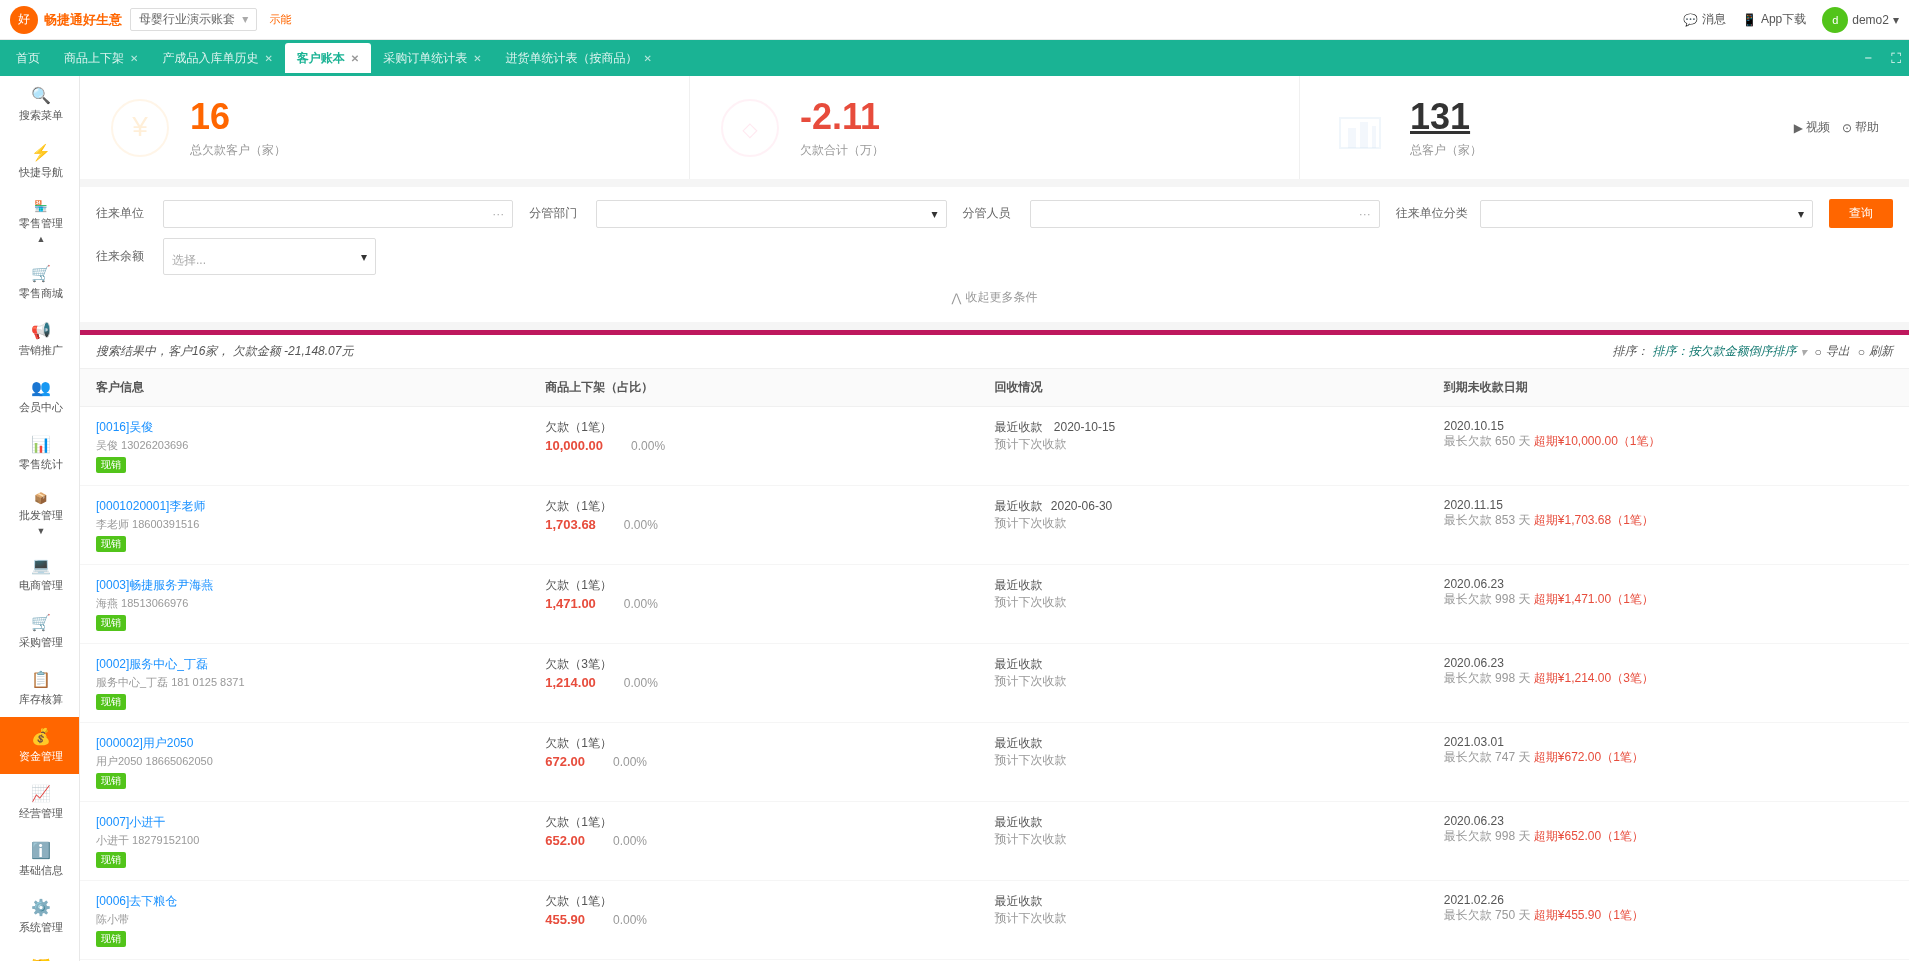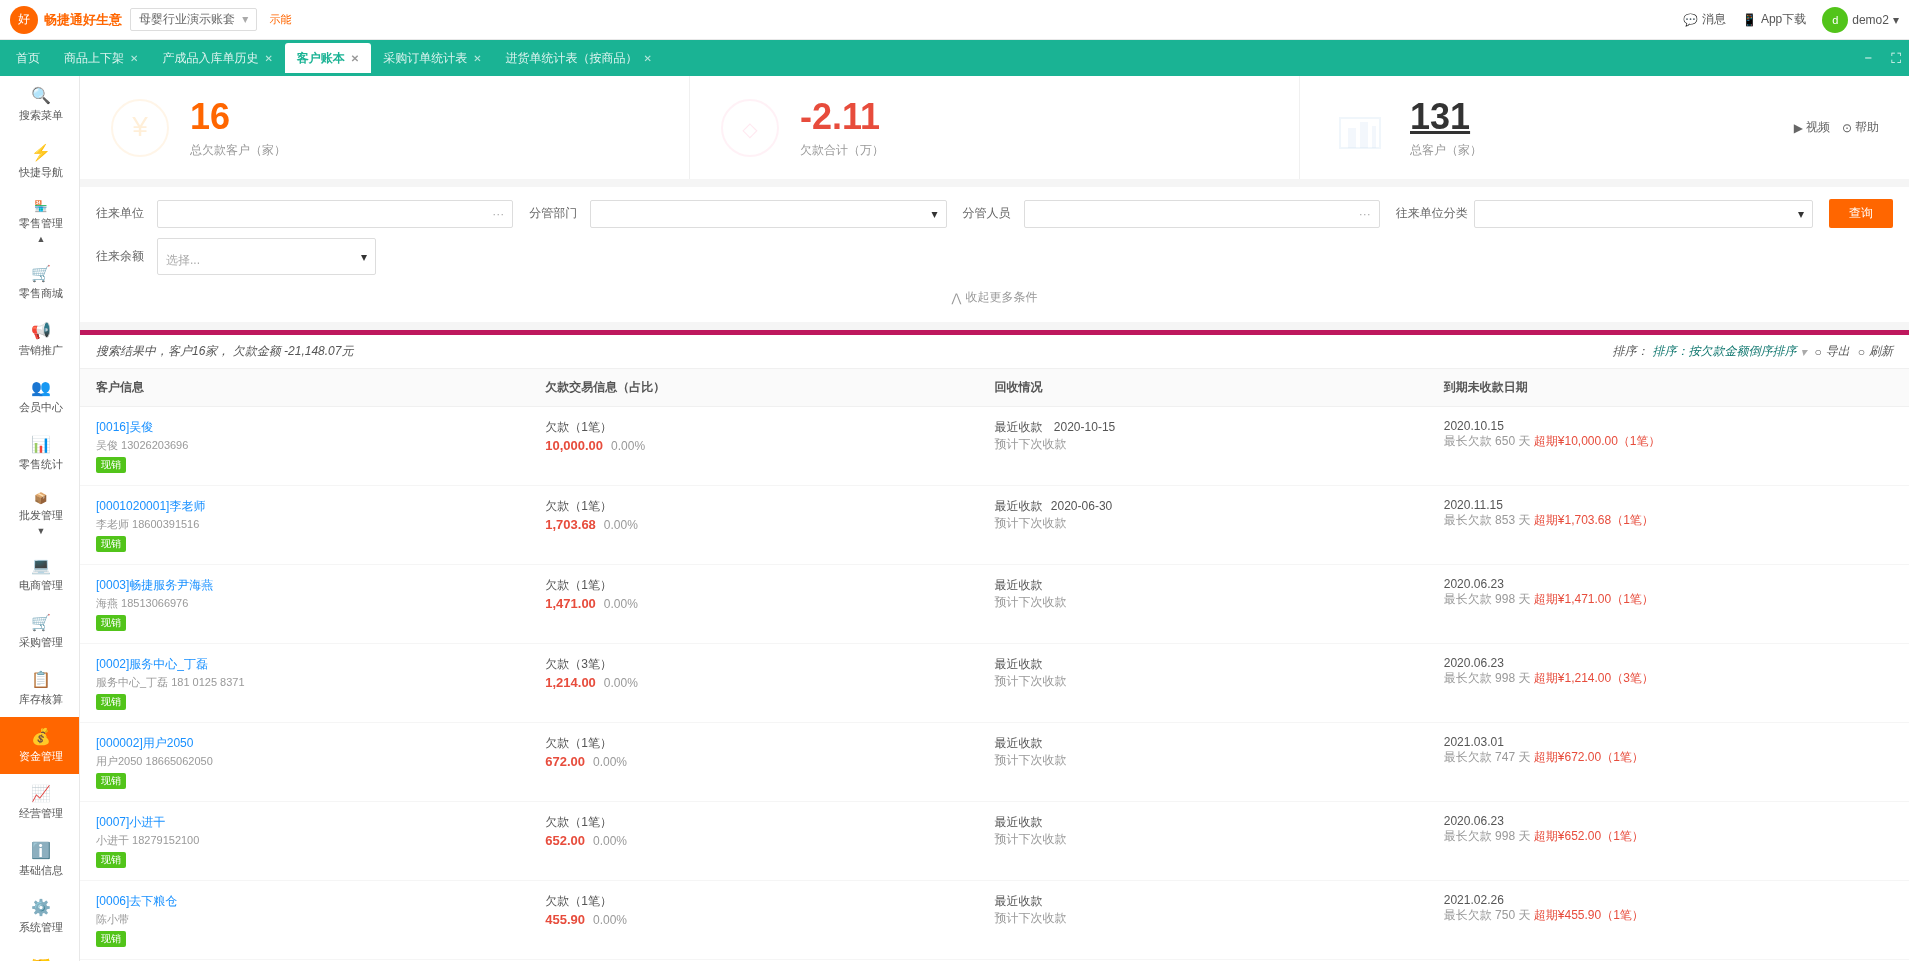--- a/index.html
+++ b/index.html
@@ -51,21 +51,21 @@
     .stat-value.orange { color: #ff6600; }
     .stat-value.red { color: #e74c3c; }
     .stat-value.dark { color: #333; font-weight: 900; text-decoration: underline; }
     .stat-label { font-size: 12px; color: #999; margin-top: 4px; }
     .stat-actions { margin-left: auto; display: flex; gap: 12px; align-items: center; font-size: 12px; color: #666; }
     .stat-action { display: flex; align-items: center; gap: 3px; cursor: pointer; }
 
     
     .filter-area { background: #fff; padding: 12px 16px; margin-bottom: 8px; }
     .filter-row { display: flex; align-items: center; gap: 16px; margin-bottom: 10px; }
-    .filter-item { display: flex; align-items: center; gap: 6px; flex: 1; justify-content: space-between; }
+    .filter-item { display: flex; align-items: center; gap: 12px; flex: 1; justify-content: space-between; }
     .filter-label { font-size: 12px; color: #666; white-space: nowrap; min-width: 55px; }
     .filter-input { flex: 1; border: 1px solid #ddd; border-radius: 2px; padding: 5px 8px; font-size: 12px; color: #333; display: flex; align-items: center; justify-content: space-between; cursor: pointer; min-height: 28px; }
     .filter-input .dots { color: #aaa; }
     .filter-select { flex: 1; border: 1px solid #ddd; border-radius: 2px; padding: 5px 8px; font-size: 12px; display: flex; align-items: center; justify-content: space-between; min-height: 28px; cursor: pointer; background: #fff; }
     .btn-query { background: #ff6600; color: #fff; border: none; border-radius: 2px; padding: 6px 20px; font-size: 12px; cursor: pointer; white-space: nowrap; }
     .collapse-btn { display: flex; align-items: center; justify-content: center; gap: 4px; color: #999; font-size: 12px; cursor: pointer; padding: 4px 0; }
 
     
     .results-bar { background: #fff; padding: 8px 16px; display: flex; align-items: center; justify-content: space-between; border-top: 5px solid #be185d; margin-bottom: 0; font-style: italic; }
     .results-info { font-size: 12px; color: #555; }
@@ -84,21 +84,21 @@
     .owe-count { color: #555; font-size: 12px; }
     .owe-amount { color: #e74c3c; font-size: 13px; font-weight: bold; display: block; margin-top: 2px; }
     .owe-percent { color: #999; font-size: 12px; margin-left: 8px; }
     .collect-label { color: #555; font-size: 12px; }
     .collect-date { color: #555; font-size: 12px; }
     .collect-next { color: #999; font-size: 12px; }
     .due-date { color: #555; font-size: 12px; display: block; }
     .overdue-info { color: #999; font-size: 12px; }
     .overdue-link { color: #e74c3c; font-size: 12px; cursor: pointer; }
 
-    .owe-cell { display: flex; align-items: baseline; gap: 0; flex-wrap: wrap; }
+    .owe-cell { display: flex; align-items: baseline; gap: 20px; flex-wrap: wrap; }
 
     .scrollbar-thin::-webkit-scrollbar { width: 4px; }
     .scrollbar-thin::-webkit-scrollbar-track { background: #f1f1f1; }
     .scrollbar-thin::-webkit-scrollbar-thumb { background: #ccc; border-radius: 2px; }
   </style>
 </head>
 <body>
 
 <div class="top-bar">
   <div class="top-bar-left">
@@ -349,21 +349,21 @@
         <div class="action-btn">
           <span>○</span>
           <span>刷新</span>
         </div>
       </div>
     </div>
 
     <div class="table-container">
       <div class="table-header">
         <div>客户信息</div>
-        <div>欠款交易信息（占比）</div>
+        <div>商品上下架（占比）</div>
         <div>回收情况</div>
         <div>到期未收款日期</div>
       </div>
 
       <div class="table-row">
         <div>
           <a class="customer-name">[0016]吴俊</a>
           <span class="customer-phone">吴俊 13026203696</span>
           <span class="badge green">现销</span>
         </div>

